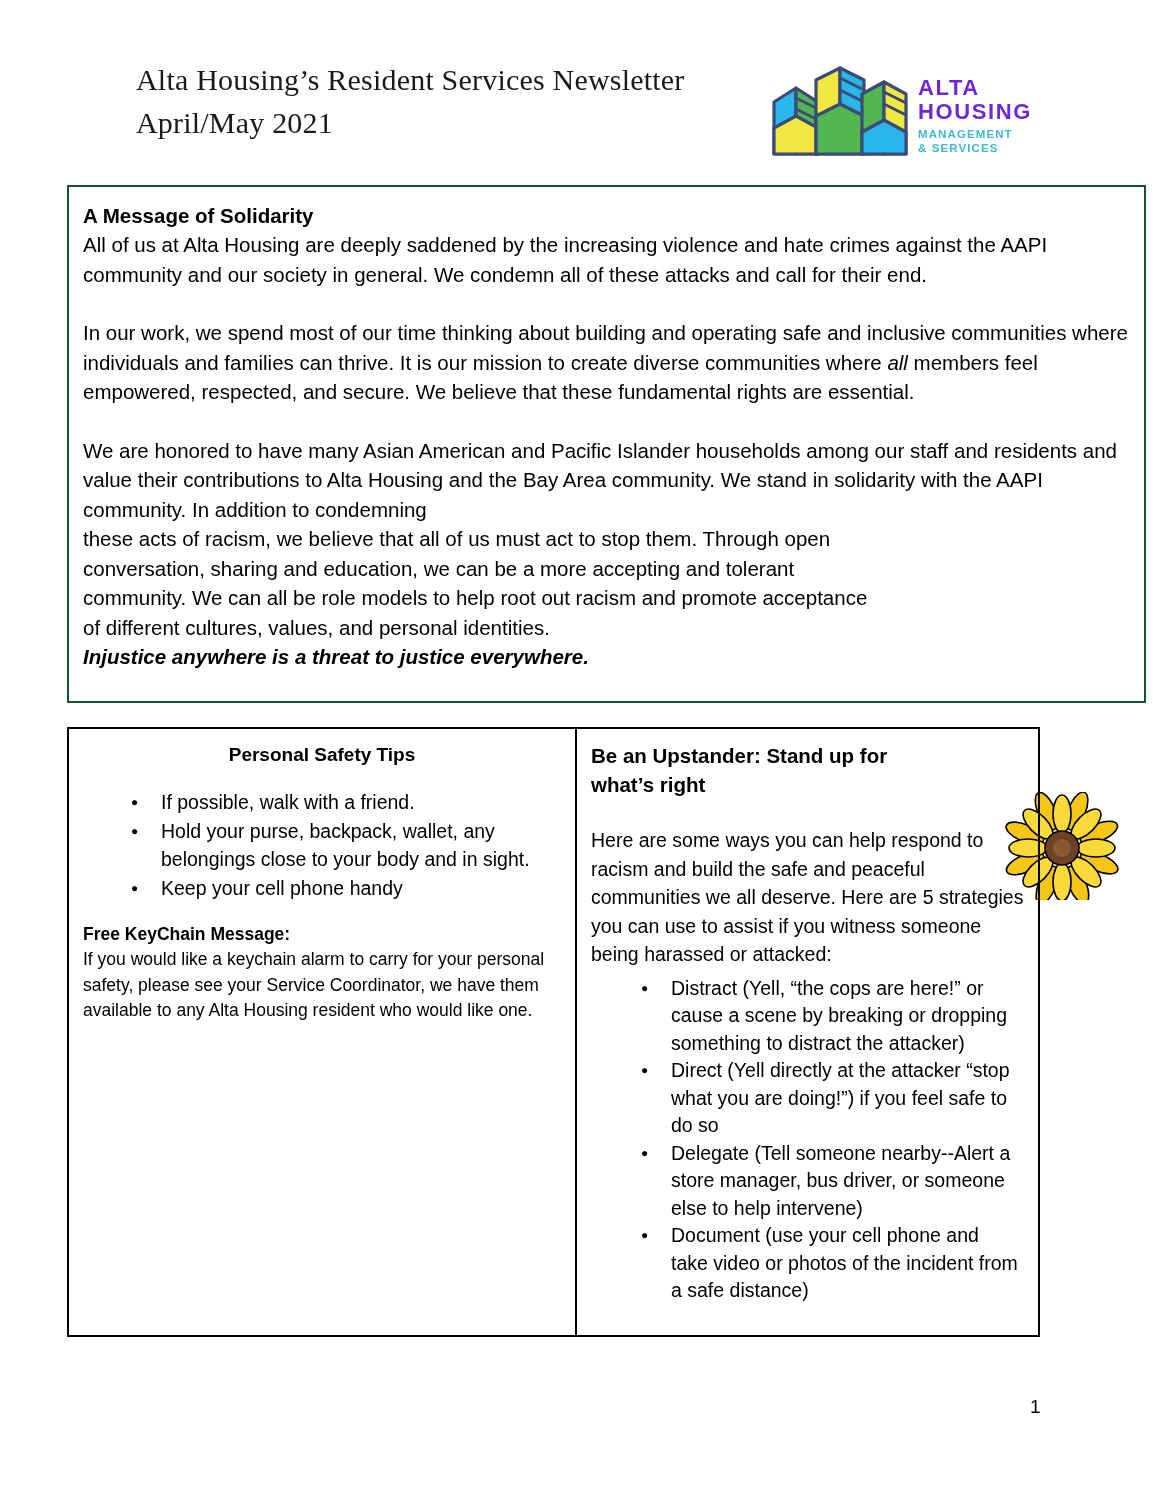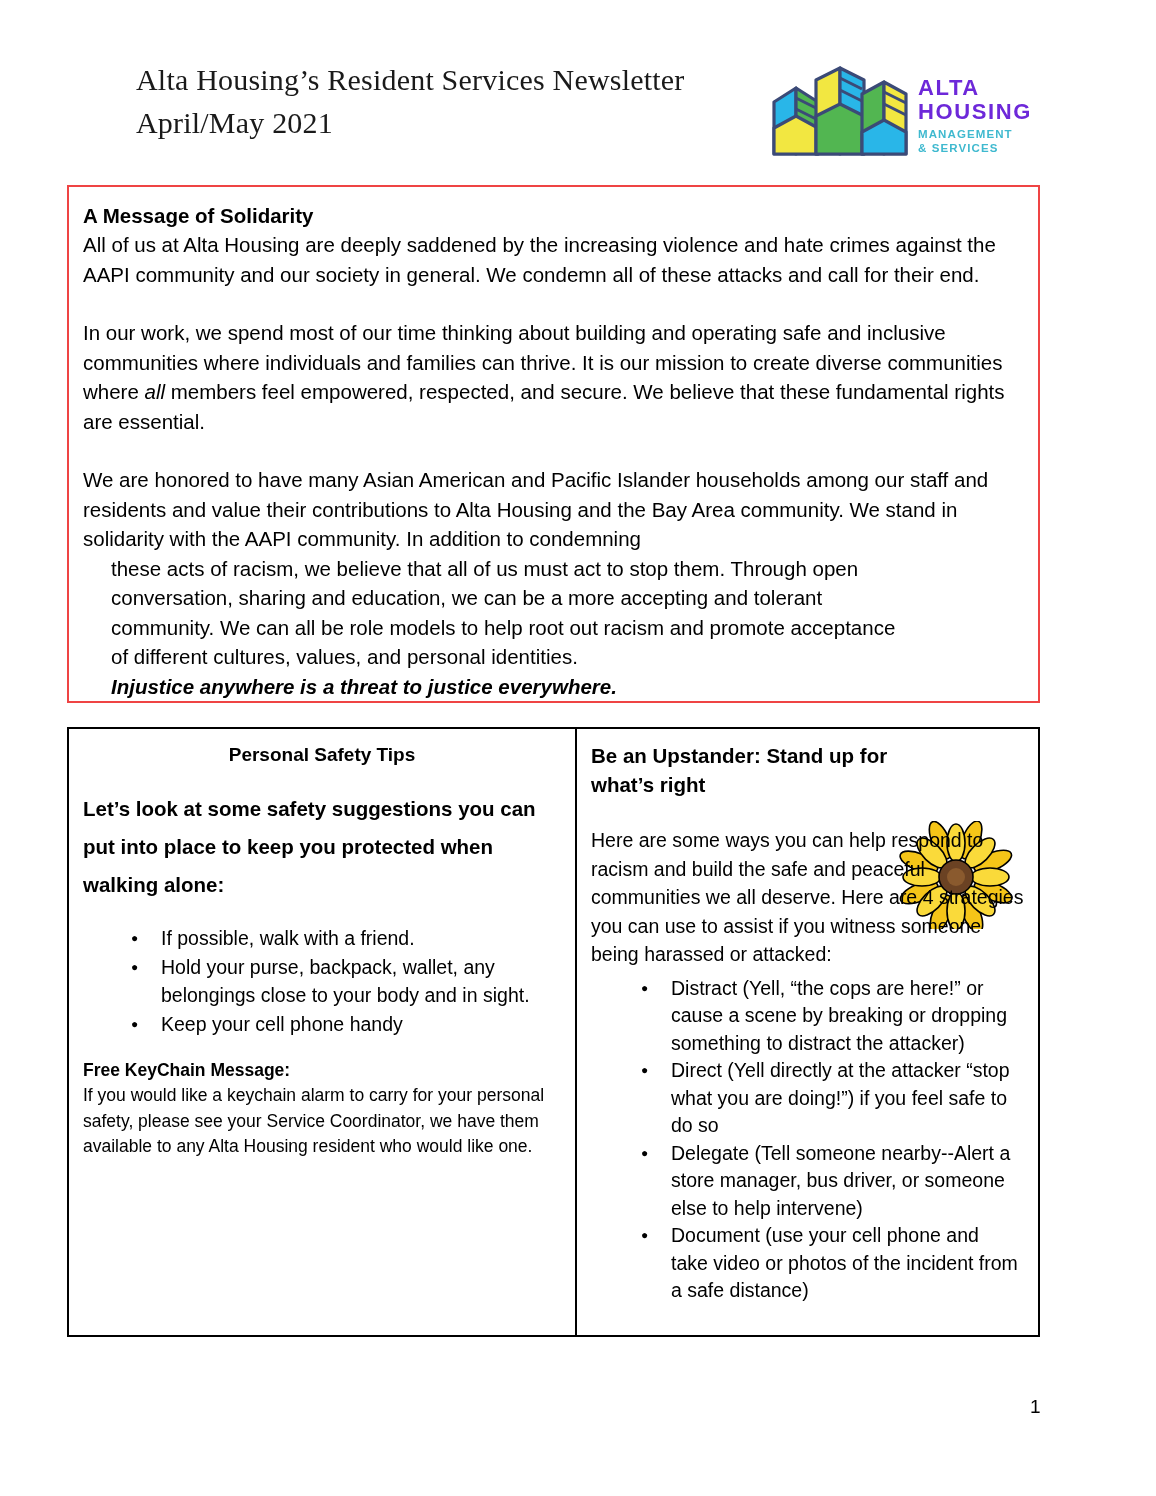--- a/index.html
+++ b/index.html
@@ -80,23 +80,23 @@
     letter-spacing: 1.1px;
     line-height: 14px;
     margin-top: 3px;
   }
 
   
   .msg-box {
     position: absolute;
     left: 67px;
     top: 185px;
-    width: 973px;
+    width: 1079px;
     height: 518px;
-    border: 2px solid #ef4444;
+    border: 2px solid #14532d;
     box-sizing: border-box;
     padding: 14px 14px 0 14px;
   }
   .msg-heading {
     font-size: 20.5px;
     font-weight: bold;
     line-height: 29px;
     margin: 0 0 0 0;
   }
   .msg-p {
@@ -115,21 +115,20 @@
   }
   .sunflower {
     position: absolute;
     right: 8px;
     top: 356px;
     width: 120px;
     height: 108px;
   }
   .narrow {
     width: 790px;
-    margin-left: 28px;
   }
 
   
   .tips-table {
     position: absolute;
     left: 67px;
     top: 727px;
     width: 973px;
     height: 610px;
     border: 2px solid #000000;
@@ -315,34 +314,33 @@
       <div class="msg-p">We are honored to have many Asian American and Pacific Islander households among our staff and residents and value their contributions to Alta Housing and the Bay Area community. We stand in solidarity with the AAPI community. In addition to condemning</div>
       <div class="msg-p narrow">these acts of racism, we believe that all of us must act to stop them. Through open conversation, sharing and education, we can be a more accepting and tolerant community. We can all be role models to help root out racism and promote acceptance of different cultures, values, and personal identities.</div>
       <div class="msg-p msg-bold-italic narrow">Injustice anywhere is a threat to justice everywhere.</div>
     </div>
   </div>
 
   <div class="tips-table">
 
     <div class="col-left">
       <div class="centered-line bold">Personal Safety Tips</div>
-      <div class="lead">Let’s look at some safety suggestions you can put into place to keep you protected when walking alone:</div>
       <ul class="tips">
         <li>If possible, walk with a friend.</li>
         <li>Hold your purse, backpack, wallet, any belongings close to your body and in sight.</li>
         <li>Keep your cell phone handy</li>
       </ul>
       <div class="sub-head">Free KeyChain Message:</div>
       <div class="sub-body">If you would like a keychain alarm to carry for your personal safety, please see your Service Coordinator, we have them available to any Alta Housing resident who would like one.</div>
     </div>
 
     <div class="col-right">
       <div class="right-head">Be an Upstander: Stand up for</div>
       <div class="right-head">what’s right</div>
-      <div class="right-body">Here are some ways you can help respond to racism and build the safe and peaceful communities we all deserve. Here are 4 strategies you can use to assist if you witness someone being harassed or attacked:</div>
+      <div class="right-body">Here are some ways you can help respond to racism and build the safe and peaceful communities we all deserve. Here are 5 strategies you can use to assist if you witness someone being harassed or attacked:</div>
       <ul class="strategies">
         <li>Distract (Yell, “the cops are here!” or cause a scene by breaking or dropping something to distract the attacker)</li>
         <li>Direct (Yell directly at the attacker “stop what you are doing!”) if you feel safe to do so</li>
         <li>Delegate (Tell someone nearby--Alert a store manager, bus driver, or someone else to help intervene)</li>
         <li>Document (use your cell phone and take video or photos of the incident from a safe distance)</li>
       </ul>
     </div>
 
   </div>
 

